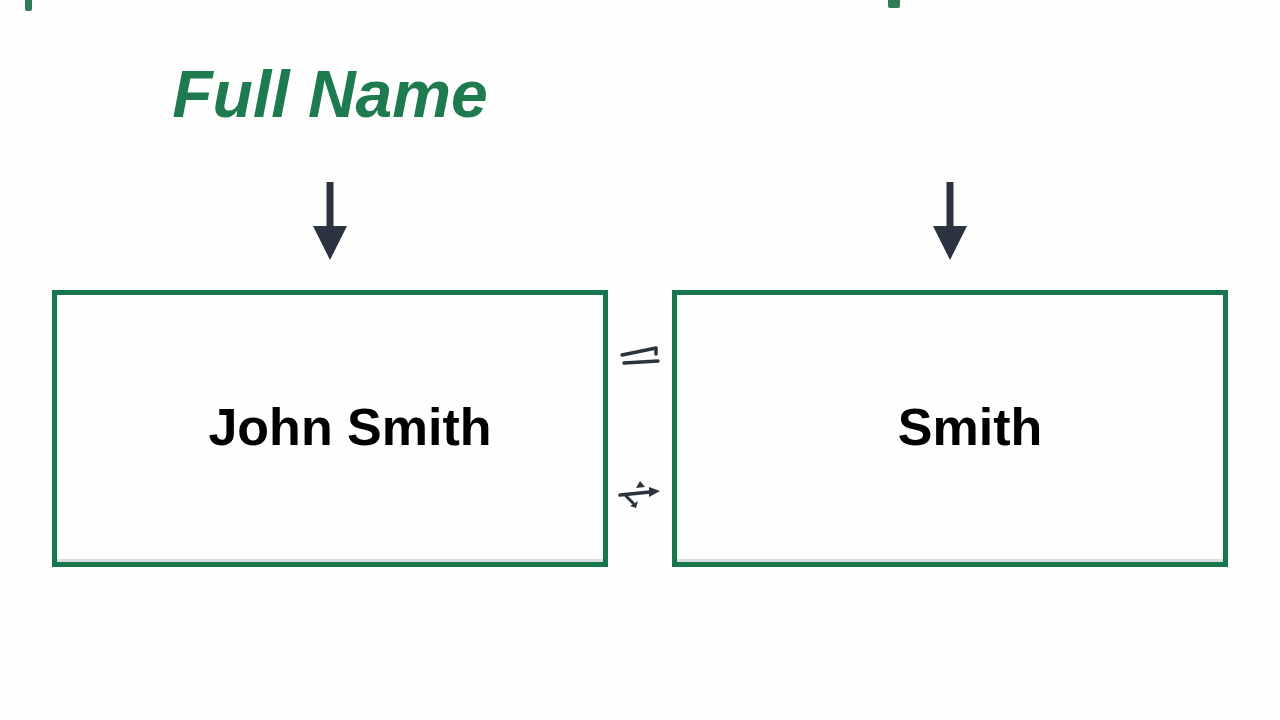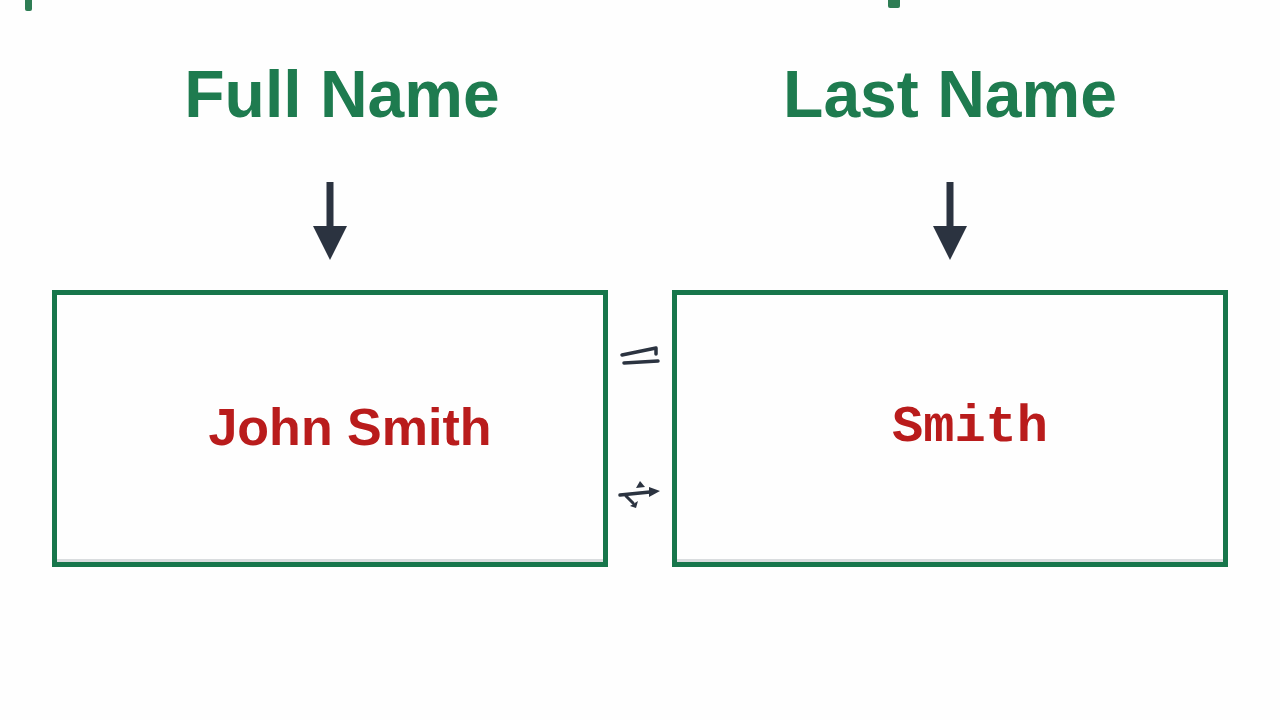--- a/index.html
+++ b/index.html
@@ -19,21 +19,21 @@
     position: absolute;
     top: 58px;
     width: 556px;
     text-align: center;
     font-size: 66px;
     font-weight: bold;
     color: #1e7b4f;
     letter-spacing: 0px;
     line-height: 1.1;
   }
-  .heading-left  { left: 64px; }
+  .heading-left  { left: 52px; font-style: italic; }
   .heading-right { left: 672px; }
 
   .down-arrow {
     position: absolute;
     top: 182px;
     width: 556px;
     height: 80px;
     display: flex;
     justify-content: center;
   }
@@ -44,30 +44,30 @@
     position: absolute;
     top: 290px;
     width: 546px;
     height: 267px;
     border: 5px solid #17764b;
     background: #fefefe;
     display: flex;
     flex-direction: column;
   }
   .name-box-left  { left: 52px; }
-  .name-box-right { left: 672px; font-family: Liberation Mono, monospace; }
+  .name-box-right { left: 672px; }
 
   .name-row {
     flex: 1;
     display: flex;
     align-items: center;
     justify-content: center;
     font-size: 52px;
     font-weight: bold;
-    color: #b91c1c;
+    color: #000000;
     letter-spacing: 0px;
     padding-left: 40px;
   }
   .row-divider {
     height: 3px;
     background: #d9dcde;
     width: 100%;
     flex: 0 0 auto;
   }
 
@@ -93,21 +93,20 @@
 </head>
 <body>
 
 <div class="canvas">
 
   <div class="corner-mark corner-mark-1"></div>
   <div class="corner-mark corner-mark-2"></div>
 
   <div class="heading heading-left">Full Name</div>
 
-  <div class="heading heading-right">Last Name</div>
 
   <div class="down-arrow down-arrow-left">
     <svg width="40" height="80" viewBox="0 0 40 80">
       <rect x="16.5" y="0" width="7" height="48" fill="#2b3340"></rect>
       <polygon points="3,44 37,44 20,78" fill="#2b3340"></polygon>
     </svg>
   </div>
 
   <div class="down-arrow down-arrow-right">
     <svg width="40" height="80" viewBox="0 0 40 80">

